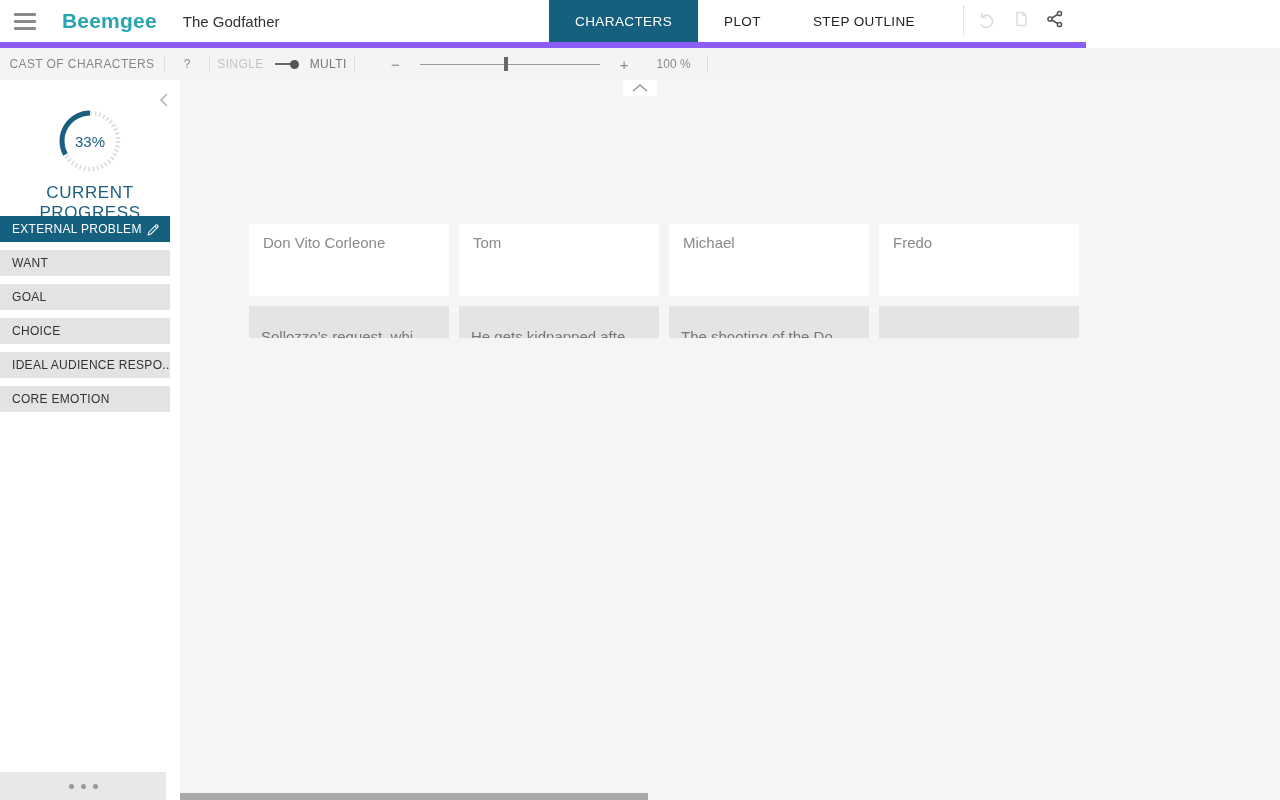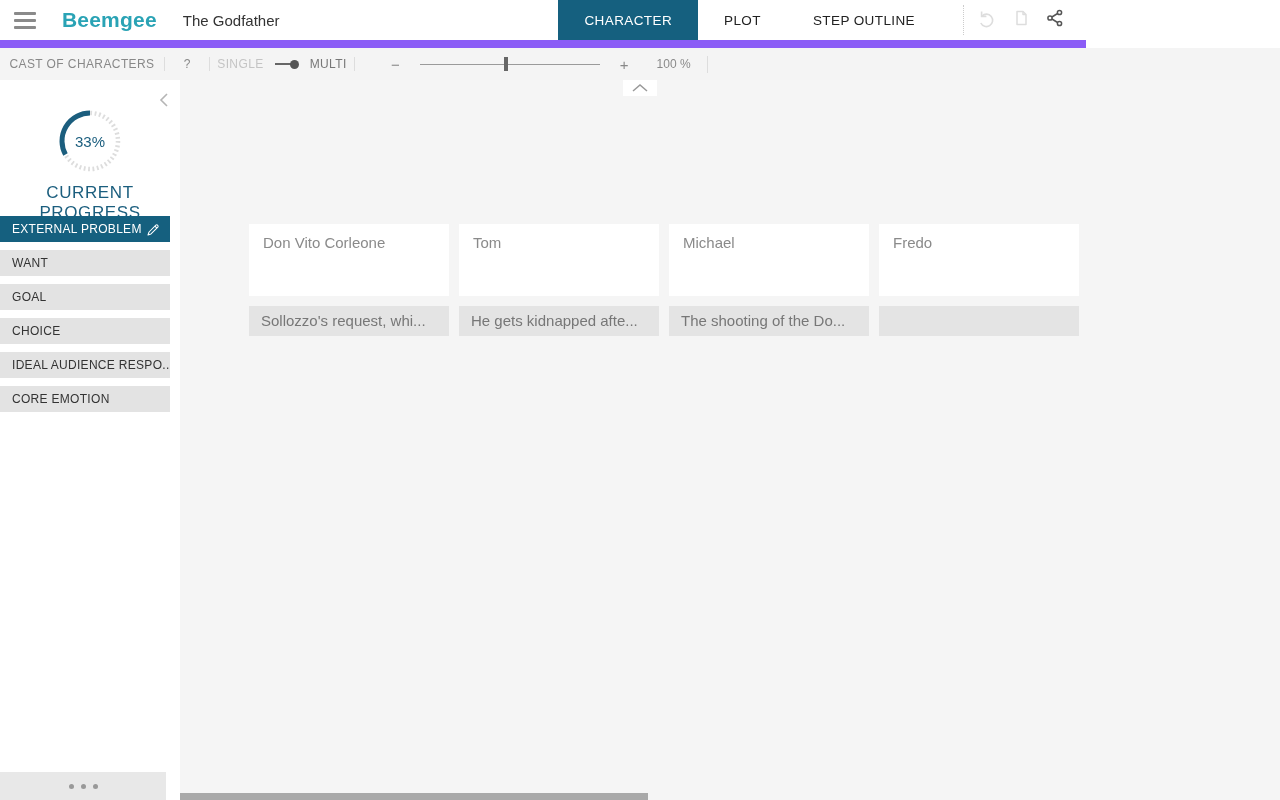--- a/index.html
+++ b/index.html
@@ -2,21 +2,21 @@
 <html style="--accent: #15607f; --logo: #2aa3b5; --progress: #1b5e7e;"><head>
 <meta charset="utf-8">
 <style>
   * { margin:0; padding:0; box-sizing:border-box; }
   html,body { width:1280px; height:800px; overflow:hidden; background:#fff;
               font-family:"Liberation Sans", sans-serif; }
   :root { --accent:#15607f; --logo:#2aa3b5; --progress:#1b5e7e; }
 
   
   .header { position:absolute; left:0; top:0; width:1086px; height:48px;
-            background:#fff; border-bottom:8px solid #8b5cf6;
+            background:#fff; border-bottom:6px solid #8b5cf6;
             display:flex; align-items:stretch; }
   .hamburger { width:22px; display:flex; flex-direction:column; justify-content:center;
                gap:4px; margin-left:14px; cursor:pointer; }
   .hamburger span { display:block; height:3px; background:#8a8a8a; border-radius:1px; }
   .logo { align-self:center; margin-left:26px; font-size:21px; font-weight:bold;
           color:var(--logo); letter-spacing:0.2px; }
   .doc-title { align-self:center; margin-left:26px; font-size:15px; color:#333; }
   .header-spacer { flex:1; }
   .tabs { display:flex; align-items:stretch; }
   .tab { display:flex; align-items:center; padding:0 26px; font-size:13.5px;
@@ -73,42 +73,42 @@
   
   .main { position:absolute; left:180px; top:80px; width:1100px; height:720px;
           background:#f5f5f5; overflow:hidden; }
   .collapse-up { position:absolute; left:443px; top:0; width:34px; height:16px;
                  background:#fff; display:flex; align-items:center; justify-content:center; cursor:pointer; }
   .char-row { position:absolute; left:69px; top:144px; display:flex; gap:10px; }
   .char-col { width:200px; flex:0 0 200px; }
   .char-card { height:72px; background:#fff; padding:10px 14px; cursor:pointer; }
   .char-name { font-size:15px; color:#8a8a8a; white-space:nowrap; overflow:hidden; }
   .char-snippet { margin-top:10px; height:30px; line-height:30px; background:#e4e4e4;
-                  padding:0 12px; font-size:15px; color:#777;
+                  padding:16px 12px; font-size:15px; color:#777;
                   white-space:nowrap; overflow:hidden; cursor:pointer; }
   .h-scrollbar { position:absolute; left:0; bottom:0; width:468px; height:7px;
                  background:#a9a9a9; cursor:pointer; }
 </style>
 </head>
 <body>
 
 <div class="header">
   <div class="hamburger">
     <span></span>
       <span></span>
       <span></span>
   </div>
   <div class="logo">Beemgee</div>
   <div class="doc-title">The Godfather</div>
   <div class="header-spacer"></div>
 
   <div class="tabs">
 
       <div class="tab active">
-        <span>CHARACTER</span>
+        <span>CHARACTERS</span>
       </div>
 
       <div class="tab">
         <span>PLOT</span>
       </div>
 
       <div class="tab">
         <span>STEP OUTLINE</span>
       </div>
     </div>

